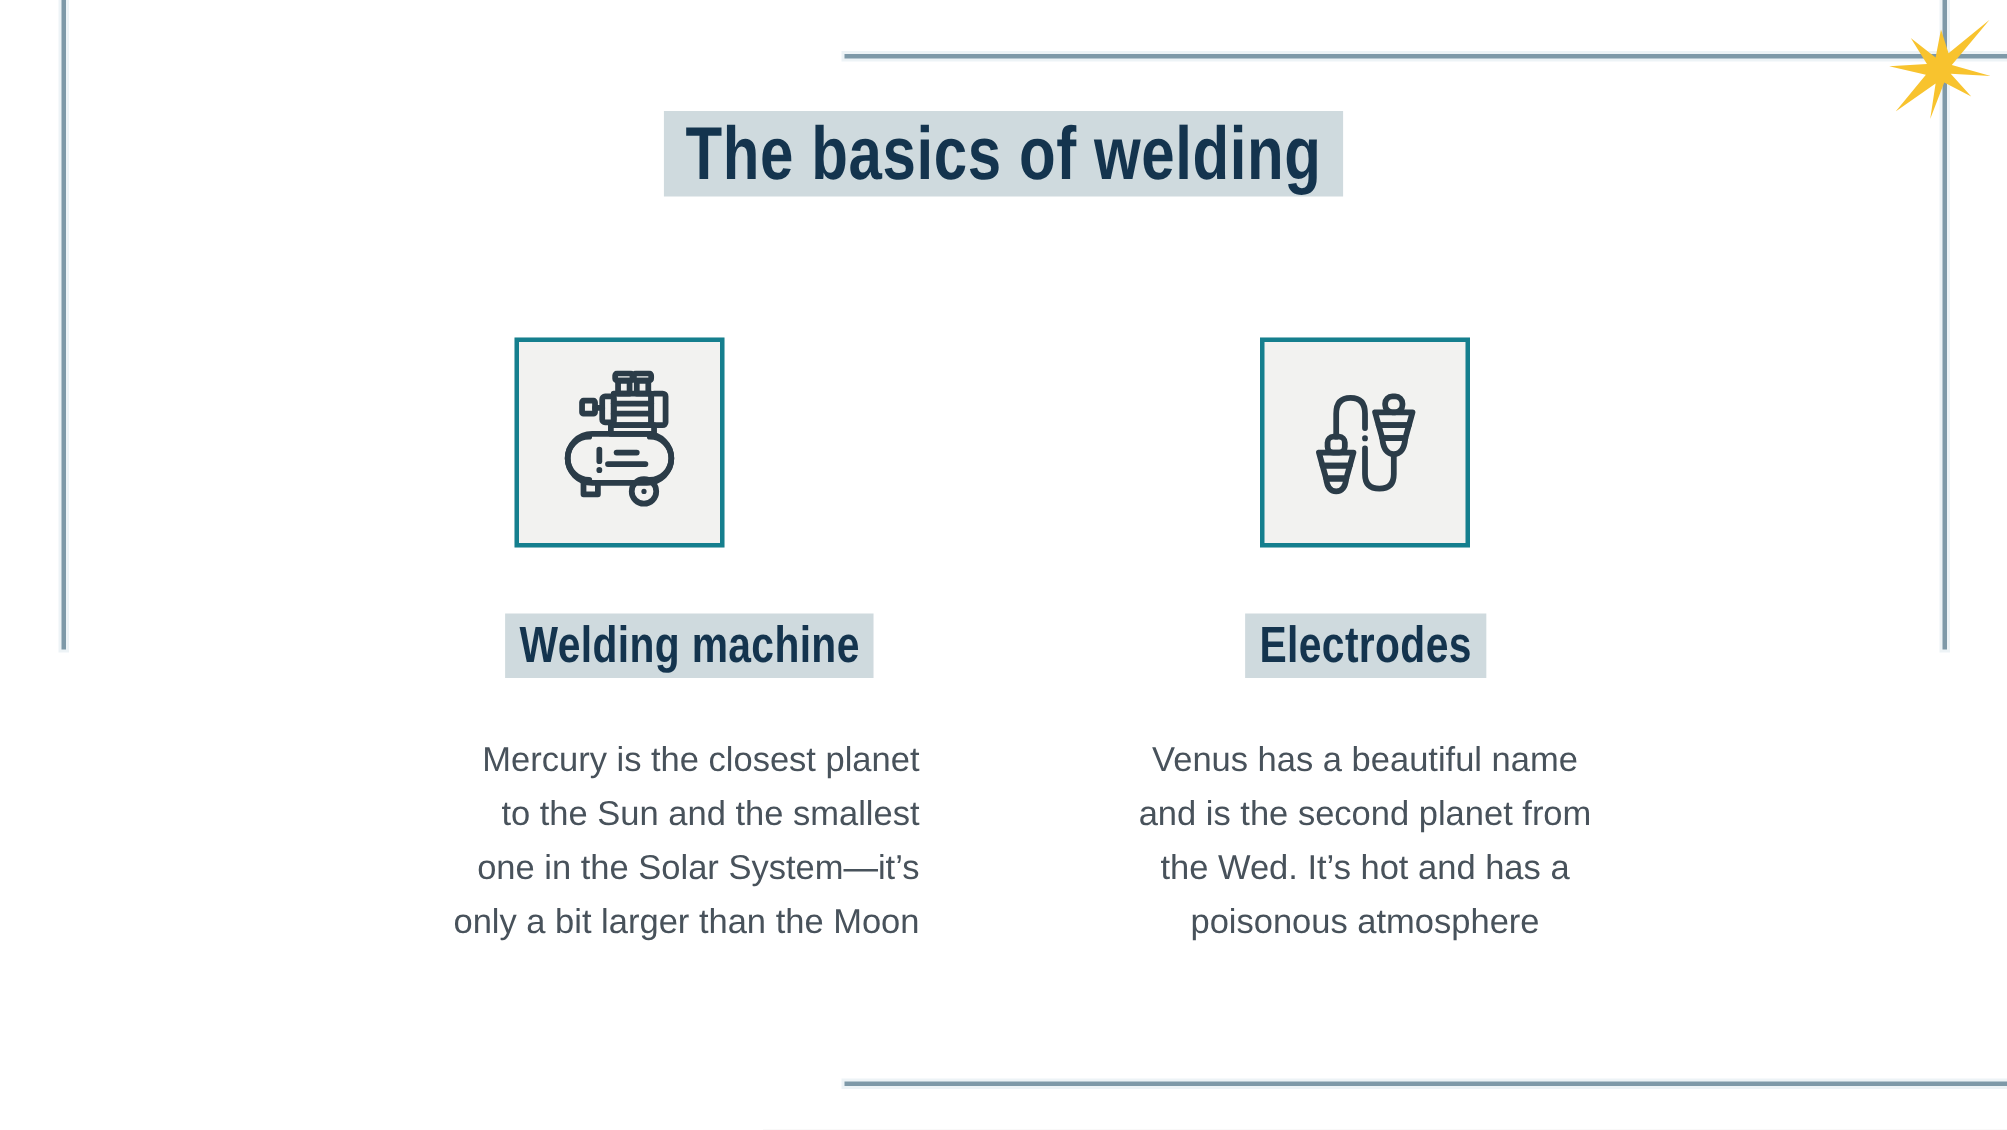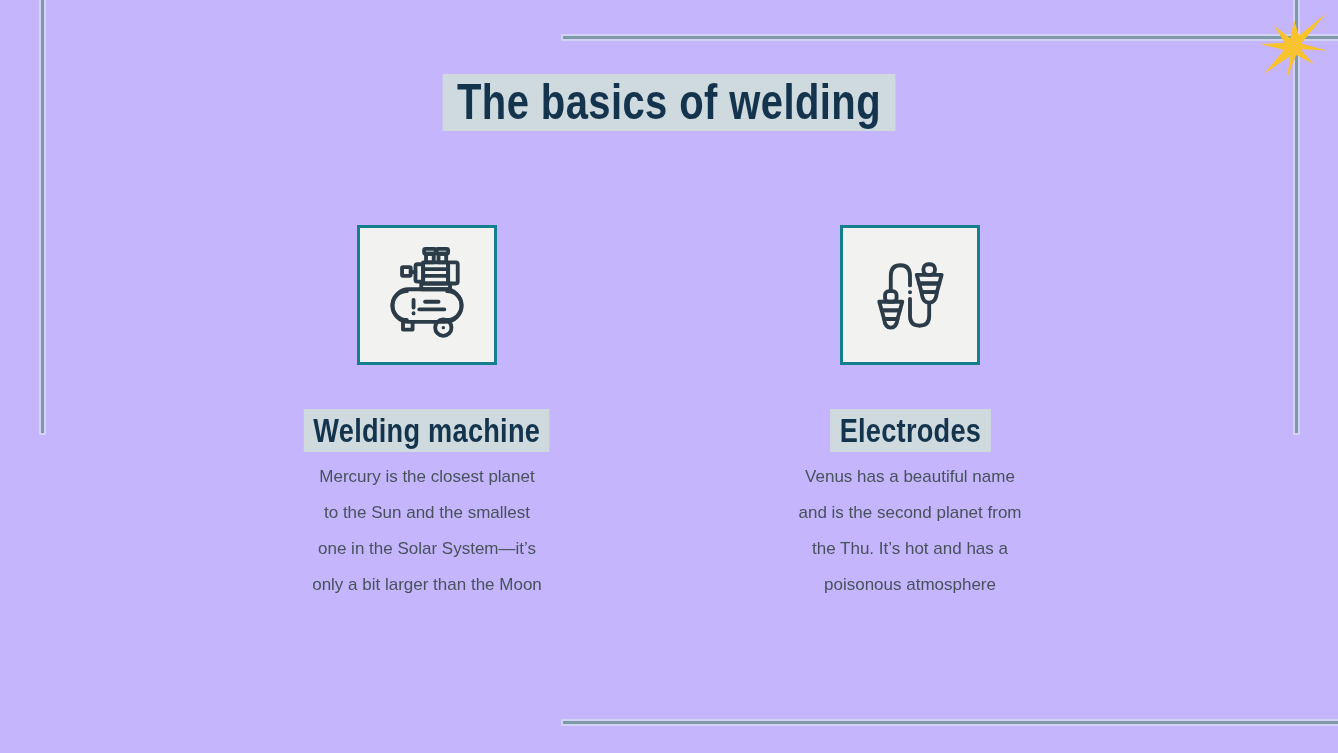--- a/index.html
+++ b/index.html
@@ -3,21 +3,21 @@
 <meta charset="utf-8">
 <style>
   html,body{margin:0;padding:0;}
   body{
     font-family:"Liberation Sans", sans-serif;
     background:#e8e8e6;
   }
   .slide{
     position:relative;
     width:1338px;height:753px;
-    background:#c4b5fd;
+    background:#ffffff;
     overflow:hidden;
   }
   
   .deco-line{
     position:absolute;
     background:#7e99a8;
     box-shadow:0 0 0 2px rgba(223,234,239,.55);
   }
   .line-left-v{left:41px;top:0;width:3px;height:433px;}
   .line-right-v{left:1295px;top:0;width:3px;height:433px;}
@@ -41,40 +41,40 @@
     line-height:1.1;
     padding:1px 18px;
     transform:scaleX(0.8);
     letter-spacing:.5px;
   }
   
   .column{
     position:absolute;top:225px;width:400px;
     text-align:center;
   }
-  .column.left{left:227px;}
+  .column.left{left:213px;text-align:right;}
   .column.right{left:710px;}
   .icon-box{
     width:134px;height:134px;
     border:3px solid #157f8e;
     margin:0 auto 44px auto;
     display:flex;align-items:center;justify-content:center;
     background:#f2f2f0;
   }
   .icon-box svg{display:block;}
   .col-heading{
     font-size:34px;
     line-height:1.2;
     padding:1px 12px;
     transform:scaleX(0.8);
     letter-spacing:.3px;
   }
   .col-body{
-    margin:7px 0 0 0;
-    font-size:17px;
+    margin:36px 0 0 0;
+    font-size:23px;
     line-height:36px;
     color:#48525b;
     white-space:pre-line;
   }
   .outline{fill:none;stroke:#2b3c48;stroke-width:4;stroke-linecap:round;stroke-linejoin:round;}
 </style>
 </head>
 <body>
 
 <div class="slide">
@@ -147,17 +147,17 @@
 
         <rect class="outline" x="64" y="18" width="12" height="11" rx="5"></rect>
         <path class="outline" d="M57,29 h26 l-2.5,9 h-21 z"></path>
         <path class="outline" d="M59.5,38 h21 l-2.5,9 h-16 z"></path>
         <path class="outline" d="M62,47 h16 q-1,11 -8,11 q-7,0 -8,-11 z"></path>
       </svg>
     </div>
     <span class="hl col-heading">Electrodes</span>
     <p class="col-body">Venus has a beautiful name
 and is the second planet from
-the Thu. It’s hot and has a
+the Wed. It’s hot and has a
 poisonous atmosphere</p>
   </div>
 
 </div>
 
 </body></html>

